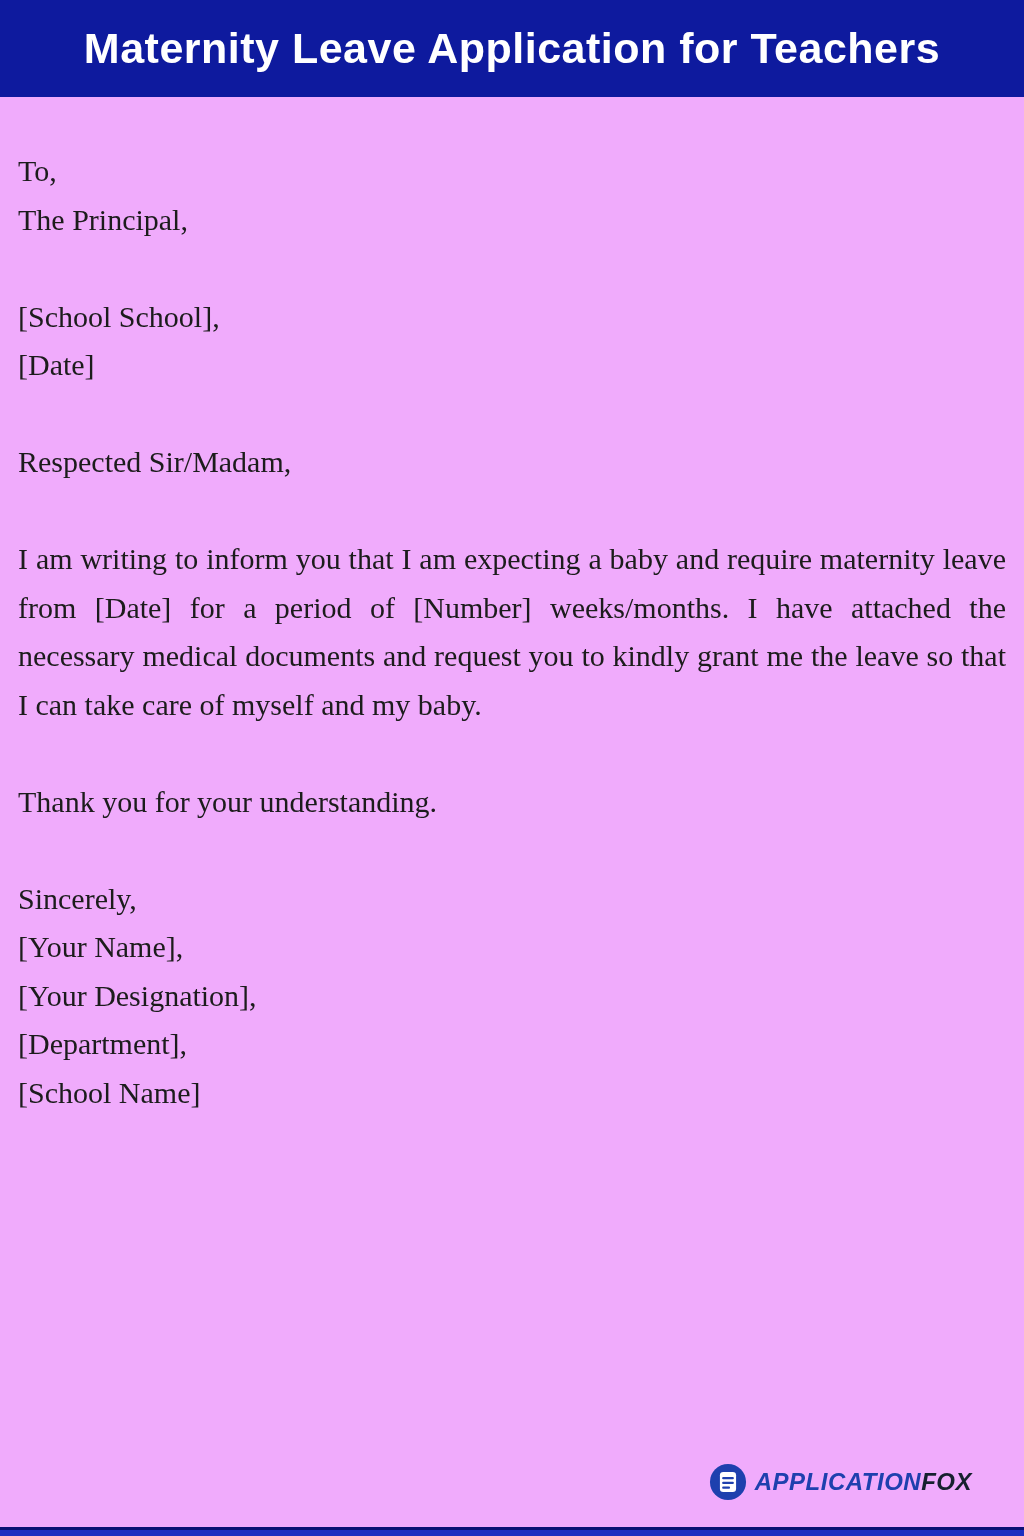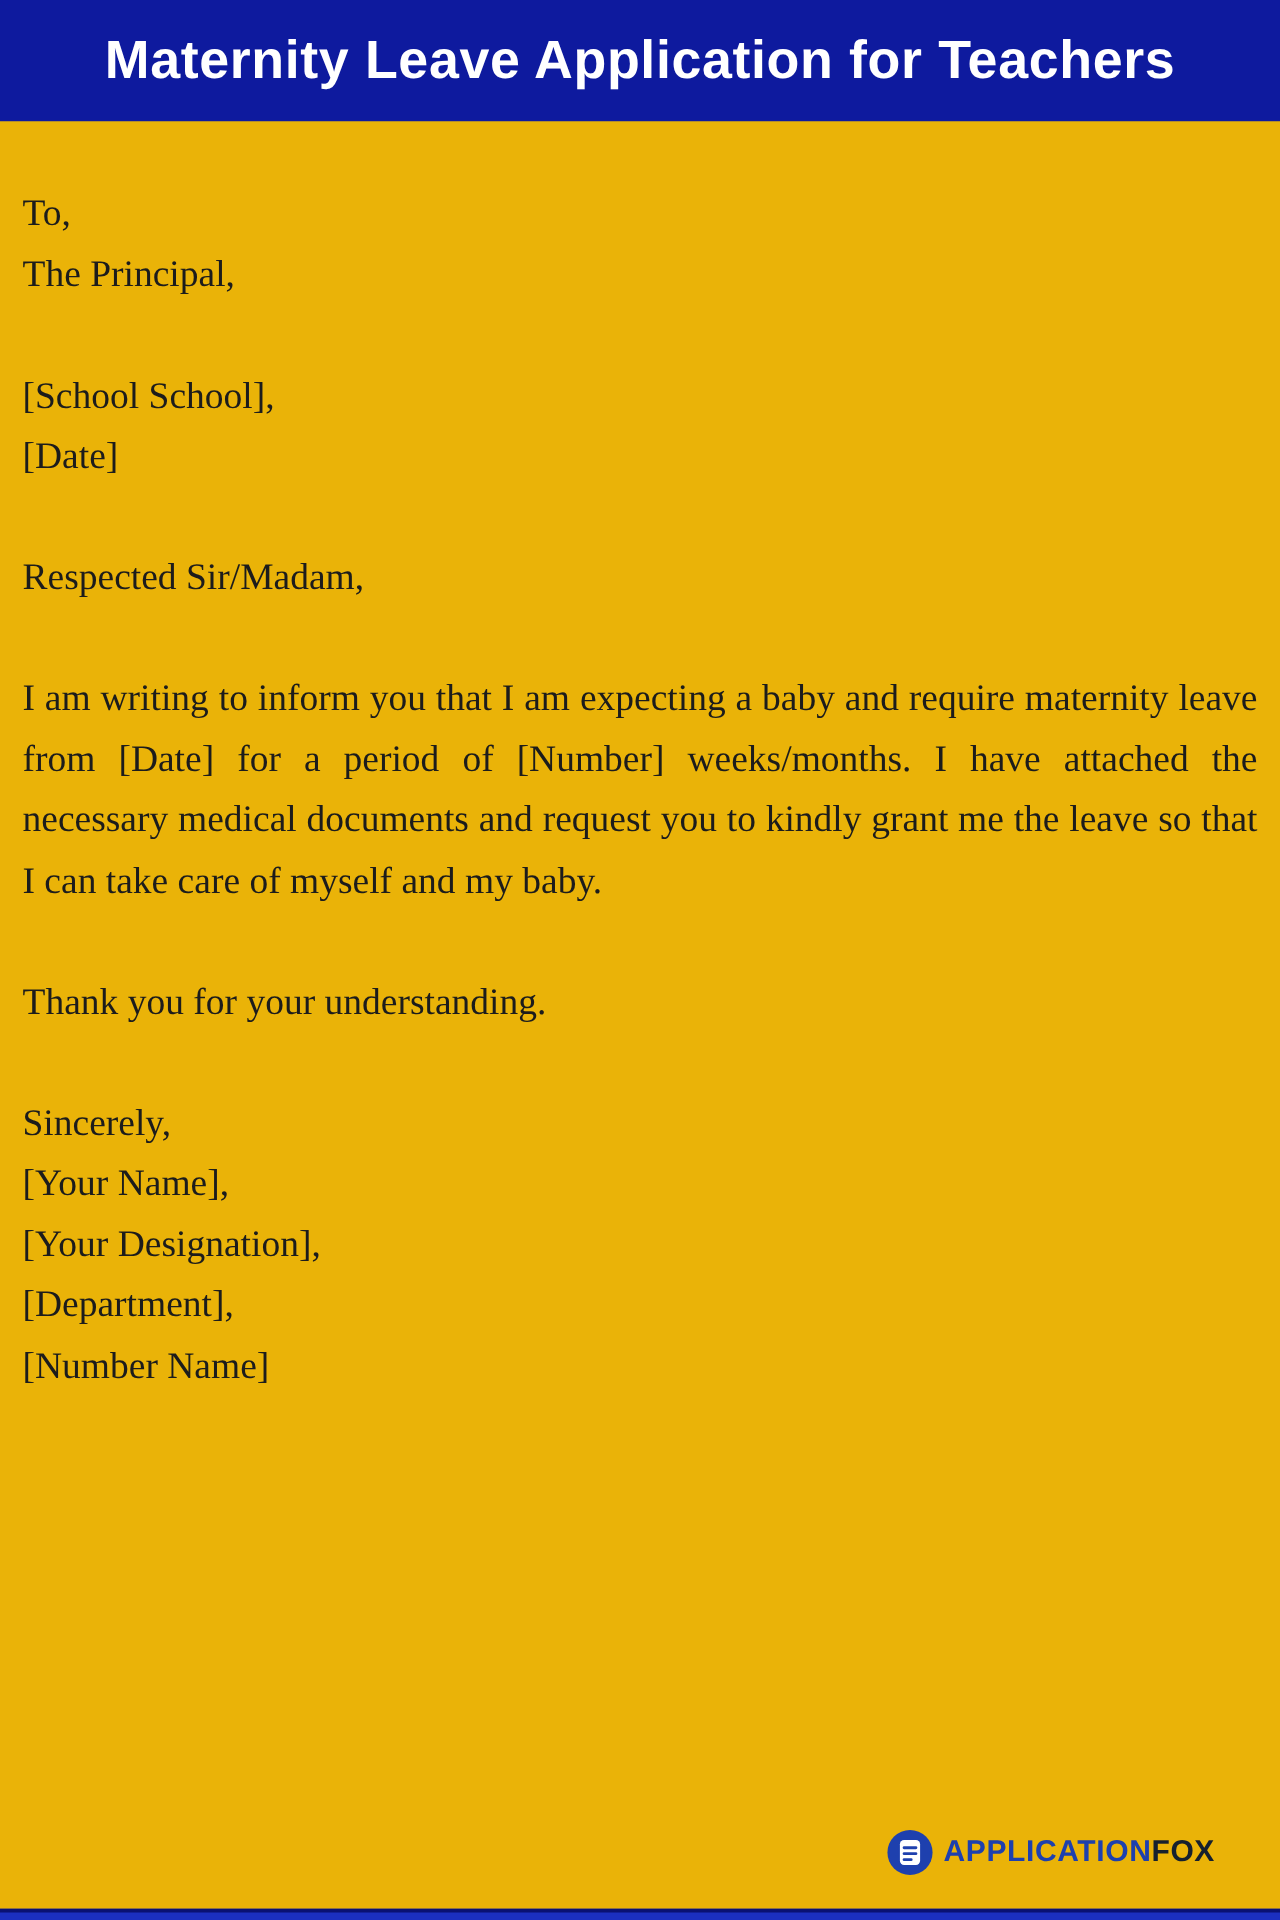--- a/index.html
+++ b/index.html
@@ -4,21 +4,21 @@
 <style>
   html, body { margin: 0; padding: 0; }
   body {
     font-family: "Liberation Sans", sans-serif;
     background: #d8f1fd;
   }
   .page {
     position: relative;
     width: 1024px;
     height: 1536px;
-    background: #eab308;
+    background: #f0abfc;
     overflow: hidden;
   }
   .header-bar {
     position: absolute;
     top: 0; left: 0;
     width: 100%;
     height: 97px;
     background: #0e1a9e;
     display: flex;
     align-items: center;
@@ -51,20 +51,21 @@
     right: 52px;
     display: flex;
     align-items: center;
     gap: 8px;
     height: 40px;
   }
   .logo-icon { width: 38px; height: 38px; display: block; }
   .brand {
     font-size: 24px;
     font-weight: 800;
+    font-style: italic;
     letter-spacing: 0.5px;
     white-space: nowrap;
   }
   .brand .primary { color: #1e40ae; }
   .brand .secondary { color: #16202e; }
   .bottom-bar {
     position: absolute;
     bottom: 0; left: 0;
     width: 100%;
     height: 6px;
@@ -95,21 +96,21 @@
 
     <p class="body-par">I am writing to inform you that I am expecting a baby and require maternity leave from [Date] for a period of [Number] weeks/months. I have attached the necessary medical documents and request you to kindly grant me the leave so that I can take care of myself and my baby.</p>
 
     <p>Thank you for your understanding.</p>
 
     <p>
       <span>Sincerely,</span><br>
       <span>[Your Name],</span><br>
       <span>[Your Designation],</span><br>
       <span>[Department],</span><br>
-      <span>[Number Name]</span>
+      <span>[School Name]</span>
     </p>
   </div>
 
   <div class="footer-logo">
     <svg class="logo-icon" viewBox="0 0 40 40" aria-hidden="true">
       <circle cx="20" cy="20" r="19" fill="#1e40ae"></circle>
       <rect x="11.5" y="9.5" width="17" height="21" rx="3.5" fill="#ffffff"></rect>
       <line x1="15" y1="16" x2="25" y2="16" stroke="#1e40ae" stroke-width="2.4" stroke-linecap="round"></line>
       <line x1="15" y1="21" x2="25" y2="21" stroke="#1e40ae" stroke-width="2.4" stroke-linecap="round"></line>
       <line x1="15" y1="26" x2="21" y2="26" stroke="#1e40ae" stroke-width="2.4" stroke-linecap="round"></line>

